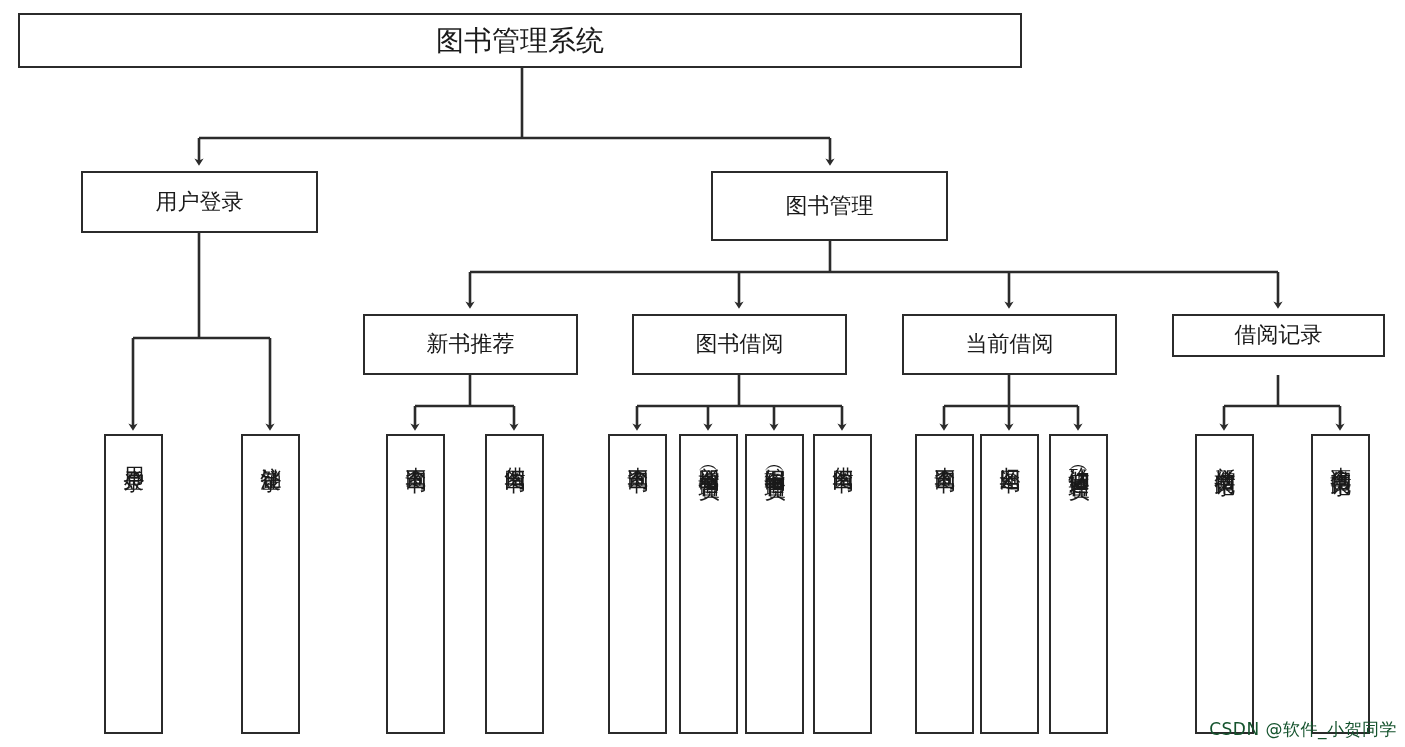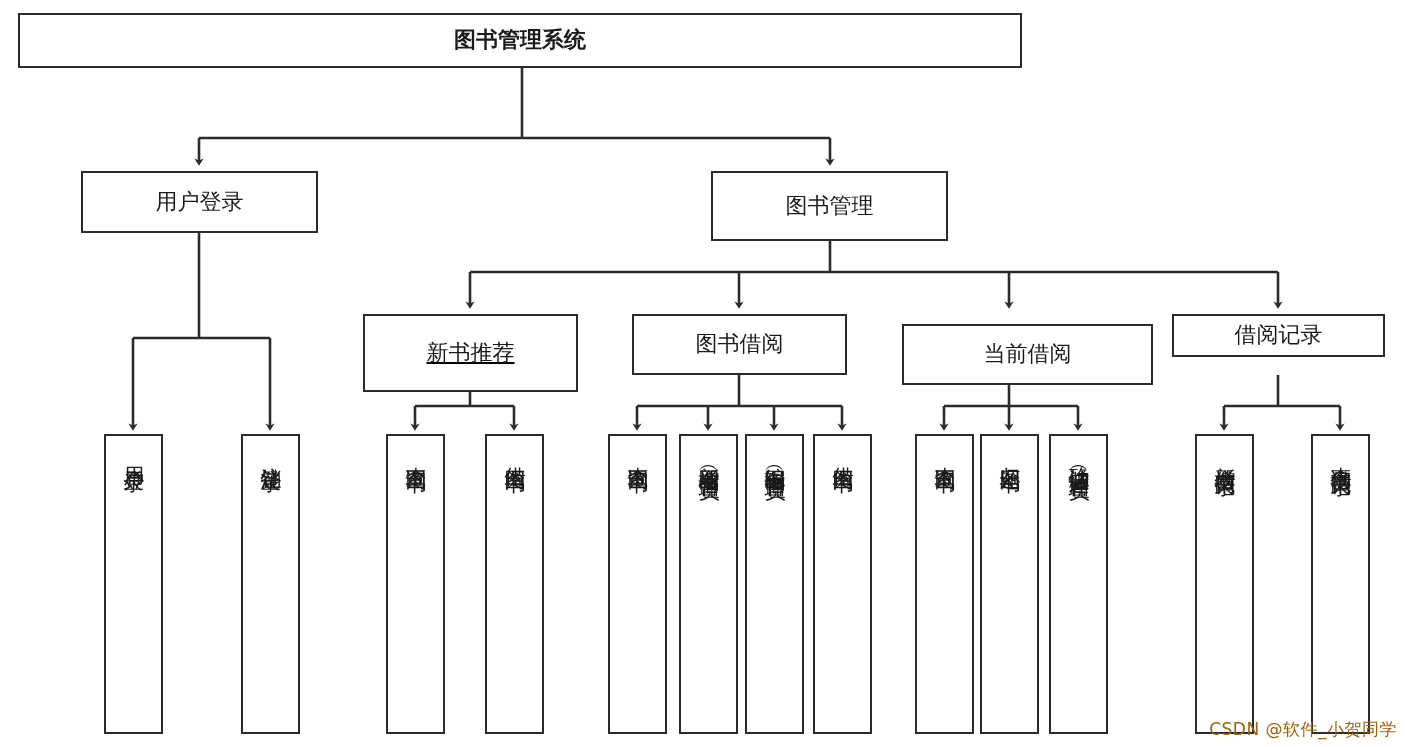--- a/index.html
+++ b/index.html
@@ -42,43 +42,42 @@
     text-align: center;
     line-height: 1.12;
     white-space: nowrap;
   }
   
   .node.horiz .node-label {
     font-size: 22px;
     writing-mode: horizontal-tb;
   }
   .node.horiz.root .node-label {
-    font-size: 22px;
-    font-weight: bold;
+    font-size: 28px;
   }
   
   .node.vert {
     align-items: flex-start;
     justify-content: center;
     padding-top: 14px;
   }
   .node.vert .node-label {
     font-size: 21px;
     writing-mode: vertical-rl;
     text-orientation: upright;
     letter-spacing: 2px;
     line-height: 1;
     white-space: nowrap;
   }
   .watermark {
     position: absolute;
     right: 8px;
     bottom: 6px;
     font-size: 17px;
-    color: #a16207;
+    color: #14532d;
     letter-spacing: 0.5px;
     user-select: none;
   }
 </style>
 </head>
 <body>
 
 <div id="diagram-root">
 
   <svg class="edges" viewBox="0 0 1405 747" xmlns="http://www.w3.org/2000/svg">
@@ -135,27 +134,27 @@
     <span class="node-label">图书管理系统</span>
   </div>
 
   <div class="node horiz" style="left:81px; top:171px; width:237px; height:62px;">
     <span class="node-label">用户登录</span>
   </div>
   <div class="node horiz" style="left:711px; top:171px; width:237px; height:70px;">
     <span class="node-label">图书管理</span>
   </div>
 
-  <div class="node horiz" style="left:363px; top:314px; width:215px; height:78px;text-decoration:underline;">
+  <div class="node horiz" style="left:363px; top:314px; width:215px; height:61px;">
     <span class="node-label">新书推荐</span>
   </div>
   <div class="node horiz" style="left:632px; top:314px; width:215px; height:61px;align-items:center;">
     <span class="node-label">图书借阅</span>
   </div>
-  <div class="node horiz" style="left:902px; top:324px; width:251px; height:61px;">
+  <div class="node horiz" style="left:902px; top:314px; width:215px; height:61px;">
     <span class="node-label">当前借阅</span>
   </div>
   <div class="node horiz" style="left:1172px; top:314px; width:213px; height:43px;">
     <span class="node-label">借阅记录</span>
   </div>
 
   <div class="node vert" style="left:104px; top:434px; width:59px; height:300px;">
     <span class="node-label">用户登录</span>
   </div>
   <div class="node vert" style="left:241px; top:434px; width:59px; height:300px;">

